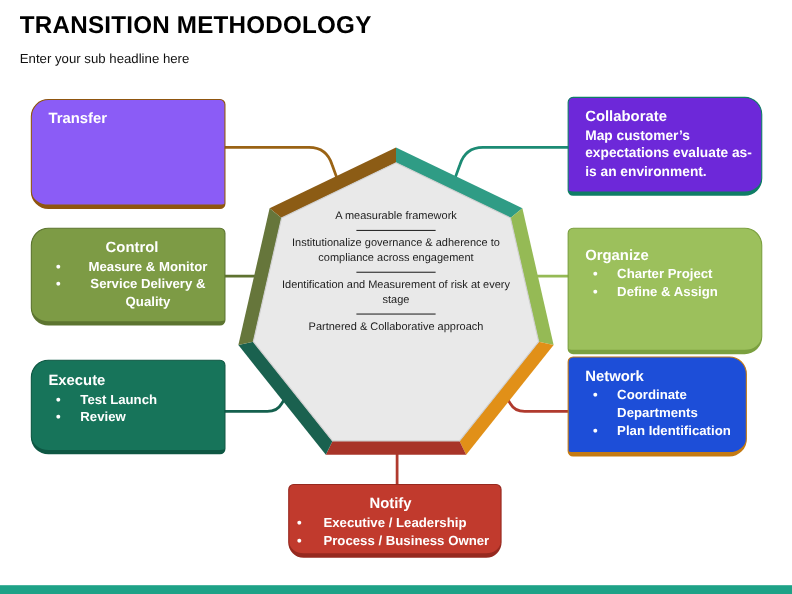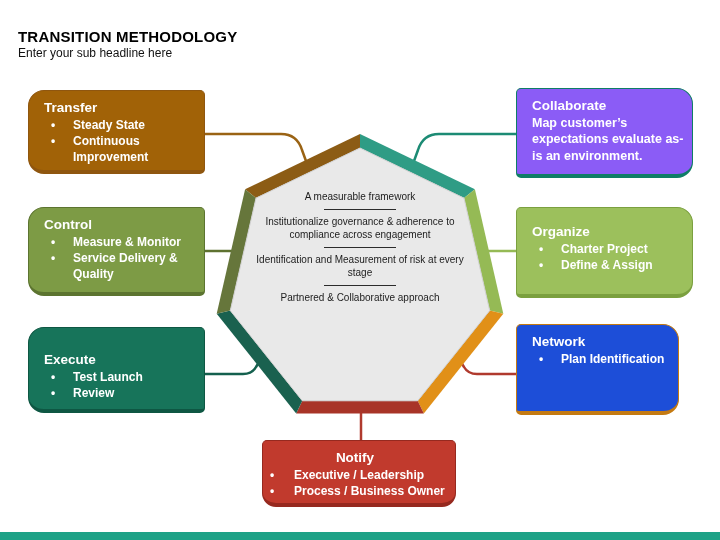--- a/index.html
+++ b/index.html
@@ -1,21 +1,21 @@
 <!DOCTYPE html>
 <html><head>
 <meta charset="utf-8">
 <style>
   html,body { margin:0; padding:0; background:#ffffff; }
   .slide {
     position:relative; width:720px; height:540px; background:#ffffff;
     font-family:"Liberation Sans", sans-serif; overflow:hidden;
   }
   .slide-title {
-    position:absolute; left:18px; top:28px; font-size:15px; font-weight:bold;
+    position:absolute; left:18px; top:10px; font-size:22px; font-weight:bold;
     color:#000000; letter-spacing:0.2px;text-align:right;
   }
   .slide-subtitle {
     position:absolute; left:18px; top:46px; font-size:12px; color:#111111;
   }
   svg.layer { position:absolute; left:0; top:0; z-index:1; }
 
   
   .box {
     position:absolute; z-index:2; color:#ffffff; box-sizing:border-box;
@@ -23,33 +23,33 @@
   }
   .box .box-title { font-size:13.5px; font-weight:bold; margin:0 0 2px 0; }
   .box ul { margin:0; padding:0; list-style:none; }
   .box li {
     position:relative; font-size:12px; font-weight:bold; line-height:1.35;
     padding-left:29px;
   }
   .box li::before { content:"\2022"; position:absolute; left:7px; top:0; }
   .box .box-desc { font-size:12.5px; font-weight:bold; line-height:1.3; margin:0; }
 
-  .box-transfer   { left:28px;  top:90px;  width:177px; height:84px;
-    background:#a16207; border:1px solid #8F560F; border-bottom:4px solid #8F560F;
+  .box-transfer   { left:28px;  top:90px;  width:177px; height:100px;
+    background:#8b5cf6; border:1px solid #8F560F; border-bottom:4px solid #8F560F;
     border-radius:16px 5px 5px 16px; }
   .box-control    { left:28px;  top:207px; width:177px; height:89px;
     background:#7D9B45; border:1px solid #5C7430; border-bottom:4px solid #5C7430;
-    border-radius:16px 5px 5px 16px; }
+    border-radius:16px 5px 5px 16px;text-align:center; }
   .box-execute    { left:28px;  top:327px; width:177px; height:86px;
     background:#17745A; border:1px solid #0E5743; border-bottom:4px solid #0E5743;
-    border-radius:16px 5px 5px 16px; padding-top:24px; }
+    border-radius:16px 5px 5px 16px; padding-top:10px; }
   .box-collaborate{ left:516px; top:88px;  width:177px; height:90px;
-    background:#8b5cf6; border:1px solid #0F7D66; border-bottom:4px solid #0F7D66;
+    background:#6d28d9; border:1px solid #0F7D66; border-bottom:4px solid #0F7D66;
     border-radius:5px 16px 16px 5px; }
-  .box-organize   { left:516px; top:207px; width:177px; height:91px;
+  .box-organize   { left:516px; top:207px; width:177px; height:115px;
     background:#9CC05C; border:1px solid #7BA03F; border-bottom:4px solid #7BA03F;
     border-radius:5px 16px 16px 5px; padding-top:16px; }
   .box-network    { left:516px; top:324px; width:163px; height:91px;
     background:#1d4ed8; border:1px solid #C47A12; border-bottom:4px solid #C47A12;
     border-radius:5px 16px 16px 5px; }
   .box-notify     { left:262px; top:440px; width:194px; height:67px;
     background:#C13A2D; border:1px solid #96291F; border-bottom:4px solid #96291F;
     border-radius:5px 5px 14px 14px; padding-left:0; }
   .box-notify .box-title { text-align:center; }
   .box-notify li { padding-left:31px; }
@@ -104,24 +104,20 @@
     <hr class="center-divider">
     <p class="center-item">Institutionalize governance &amp; adherence to compliance across engagement</p>
     <hr class="center-divider">
     <p class="center-item">Identification and Measurement of risk at every stage</p>
     <hr class="center-divider">
     <p class="center-item">Partnered &amp; Collaborative approach</p>
   </div>
 
   <div class="box box-transfer">
     <p class="box-title">Transfer</p>
-    <ul>
-      <li>Steady State</li>
-      <li>Continuous Improvement</li>
-    </ul>
   </div>
 
   <div class="box box-control">
     <p class="box-title">Control</p>
     <ul>
       <li>Measure &amp; Monitor</li>
       <li>Service Delivery &amp; Quality</li>
     </ul>
   </div>
 
@@ -142,20 +138,21 @@
     <p class="box-title">Organize</p>
     <ul>
       <li>Charter Project</li>
       <li>Define &amp; Assign</li>
     </ul>
   </div>
 
   <div class="box box-network">
     <p class="box-title">Network</p>
     <ul>
+      <li>Coordinate Departments</li>
       <li>Plan Identification</li>
     </ul>
   </div>
 
   <div class="box box-notify">
     <p class="box-title">Notify</p>
     <ul>
       <li>Executive / Leadership</li>
       <li>Process / Business Owner</li>
     </ul>

